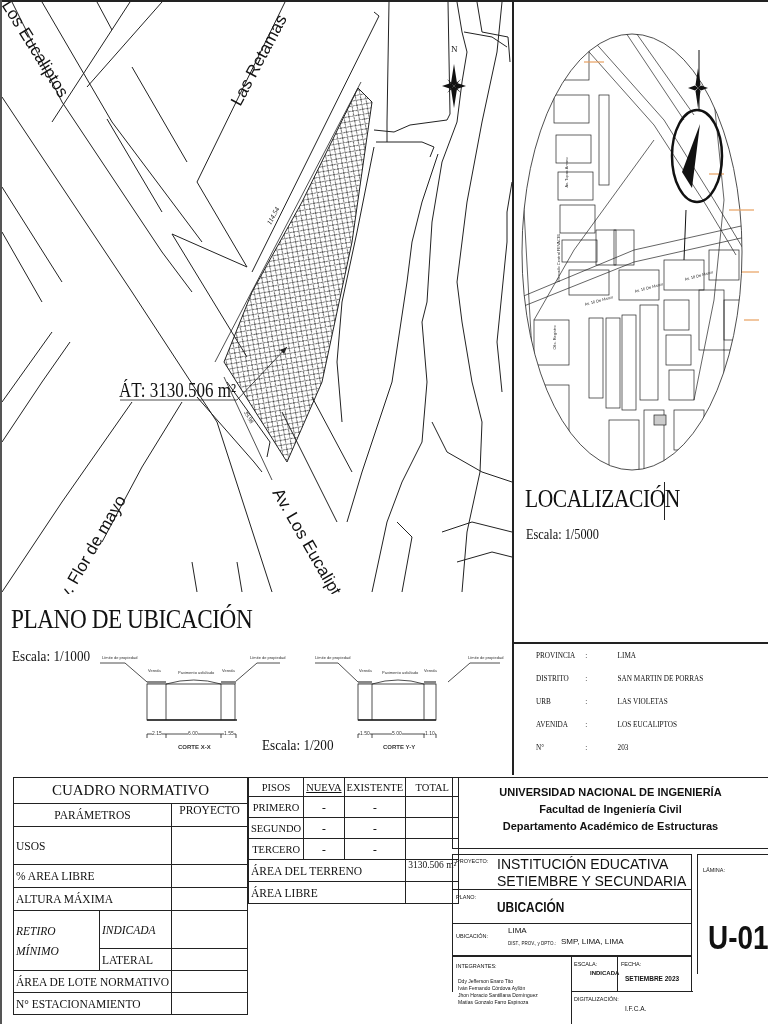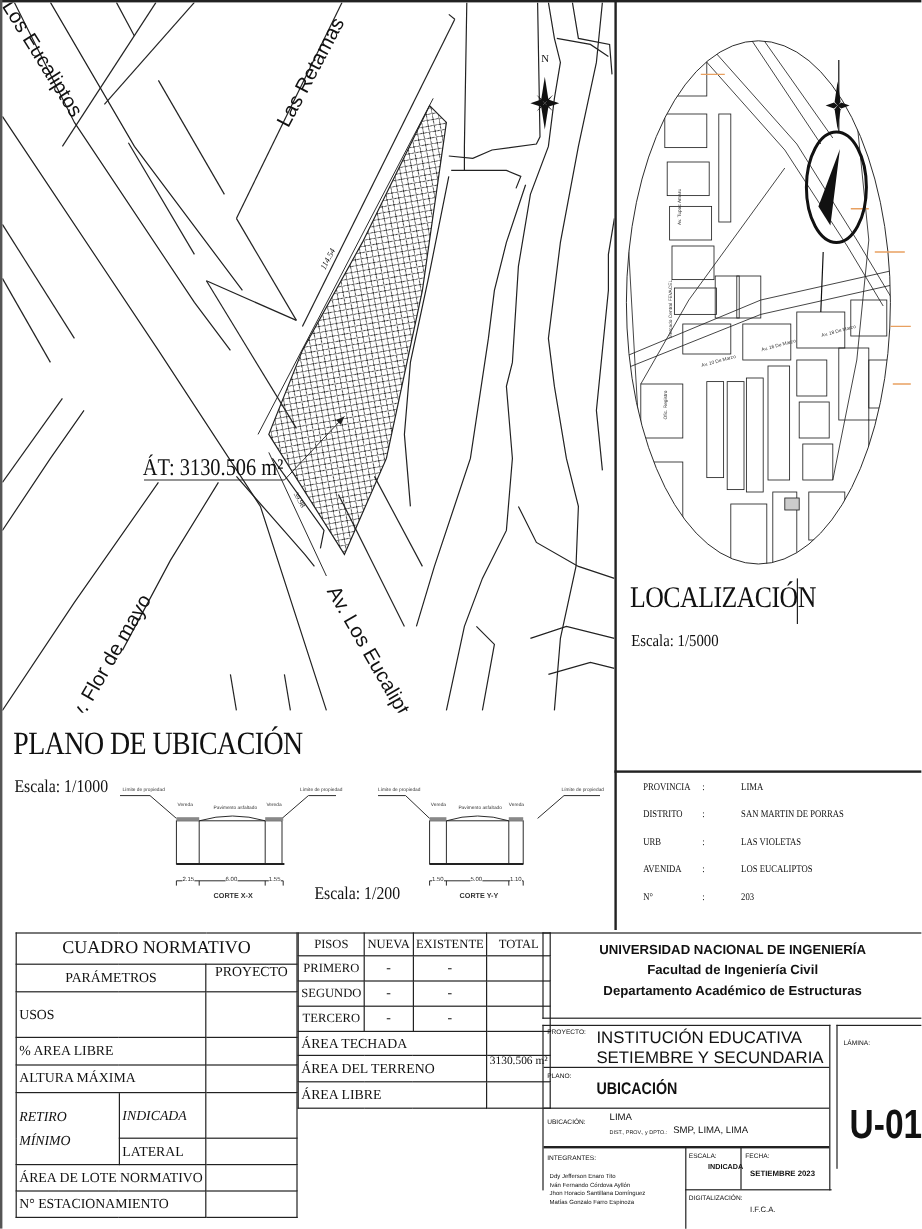--- a/index.html
+++ b/index.html
@@ -310,45 +310,41 @@
 <table class="cuadro" style="left:248px;top:777px;width:201px;border:1.5px solid #222;">
   <colgroup>
       <col style="width:67px">
       <col style="width:40px">
       <col style="width:46px">
       <col style="width:48px">
     </colgroup>
   <tbody>
   <tr style="height:19px;">
     <td class="c" style="font-size:10.5px;">PISOS</td>
-    <td class="c" style="font-size:10.5px;">NUEVA</td>
+    <td class="c" style="font-size:10.5px;text-decoration:underline;">NUEVA</td>
     <td class="c" style="font-size:10.5px;">EXISTENTE</td>
     <td class="c" style="font-size:10.5px;">TOTAL</td>
   </tr>
   <tr style="height:21px;">
     <td class="c" style="font-size:10.5px;">PRIMERO</td>
     <td class="c">-</td>
     <td class="c">-</td>
     <td class="c"></td>
   </tr>
   <tr style="height:21px;">
     <td class="c" style="font-size:10.5px;">SEGUNDO</td>
     <td class="c">-</td>
     <td class="c">-</td>
     <td class="c"></td>
   </tr>
   <tr style="height:21px;">
     <td class="c" style="font-size:10.5px;">TERCERO</td>
     <td class="c">-</td>
     <td class="c">-</td>
     <td class="c"></td>
-  </tr>
-  <tr style="height:20px;">
-    <td colspan="3">ÁREA TECHADA</td>
-    <td></td>
   </tr>
   <tr style="height:22px;">
     <td colspan="3">ÁREA DEL TERRENO</td>
     <td class="c" style="font-size:9.5px;vertical-align:top;">3130.506 m²</td>
   </tr>
   <tr style="height:22px;">
     <td colspan="3">ÁREA LIBRE</td>
     <td></td>
   </tr>
 </tbody>

